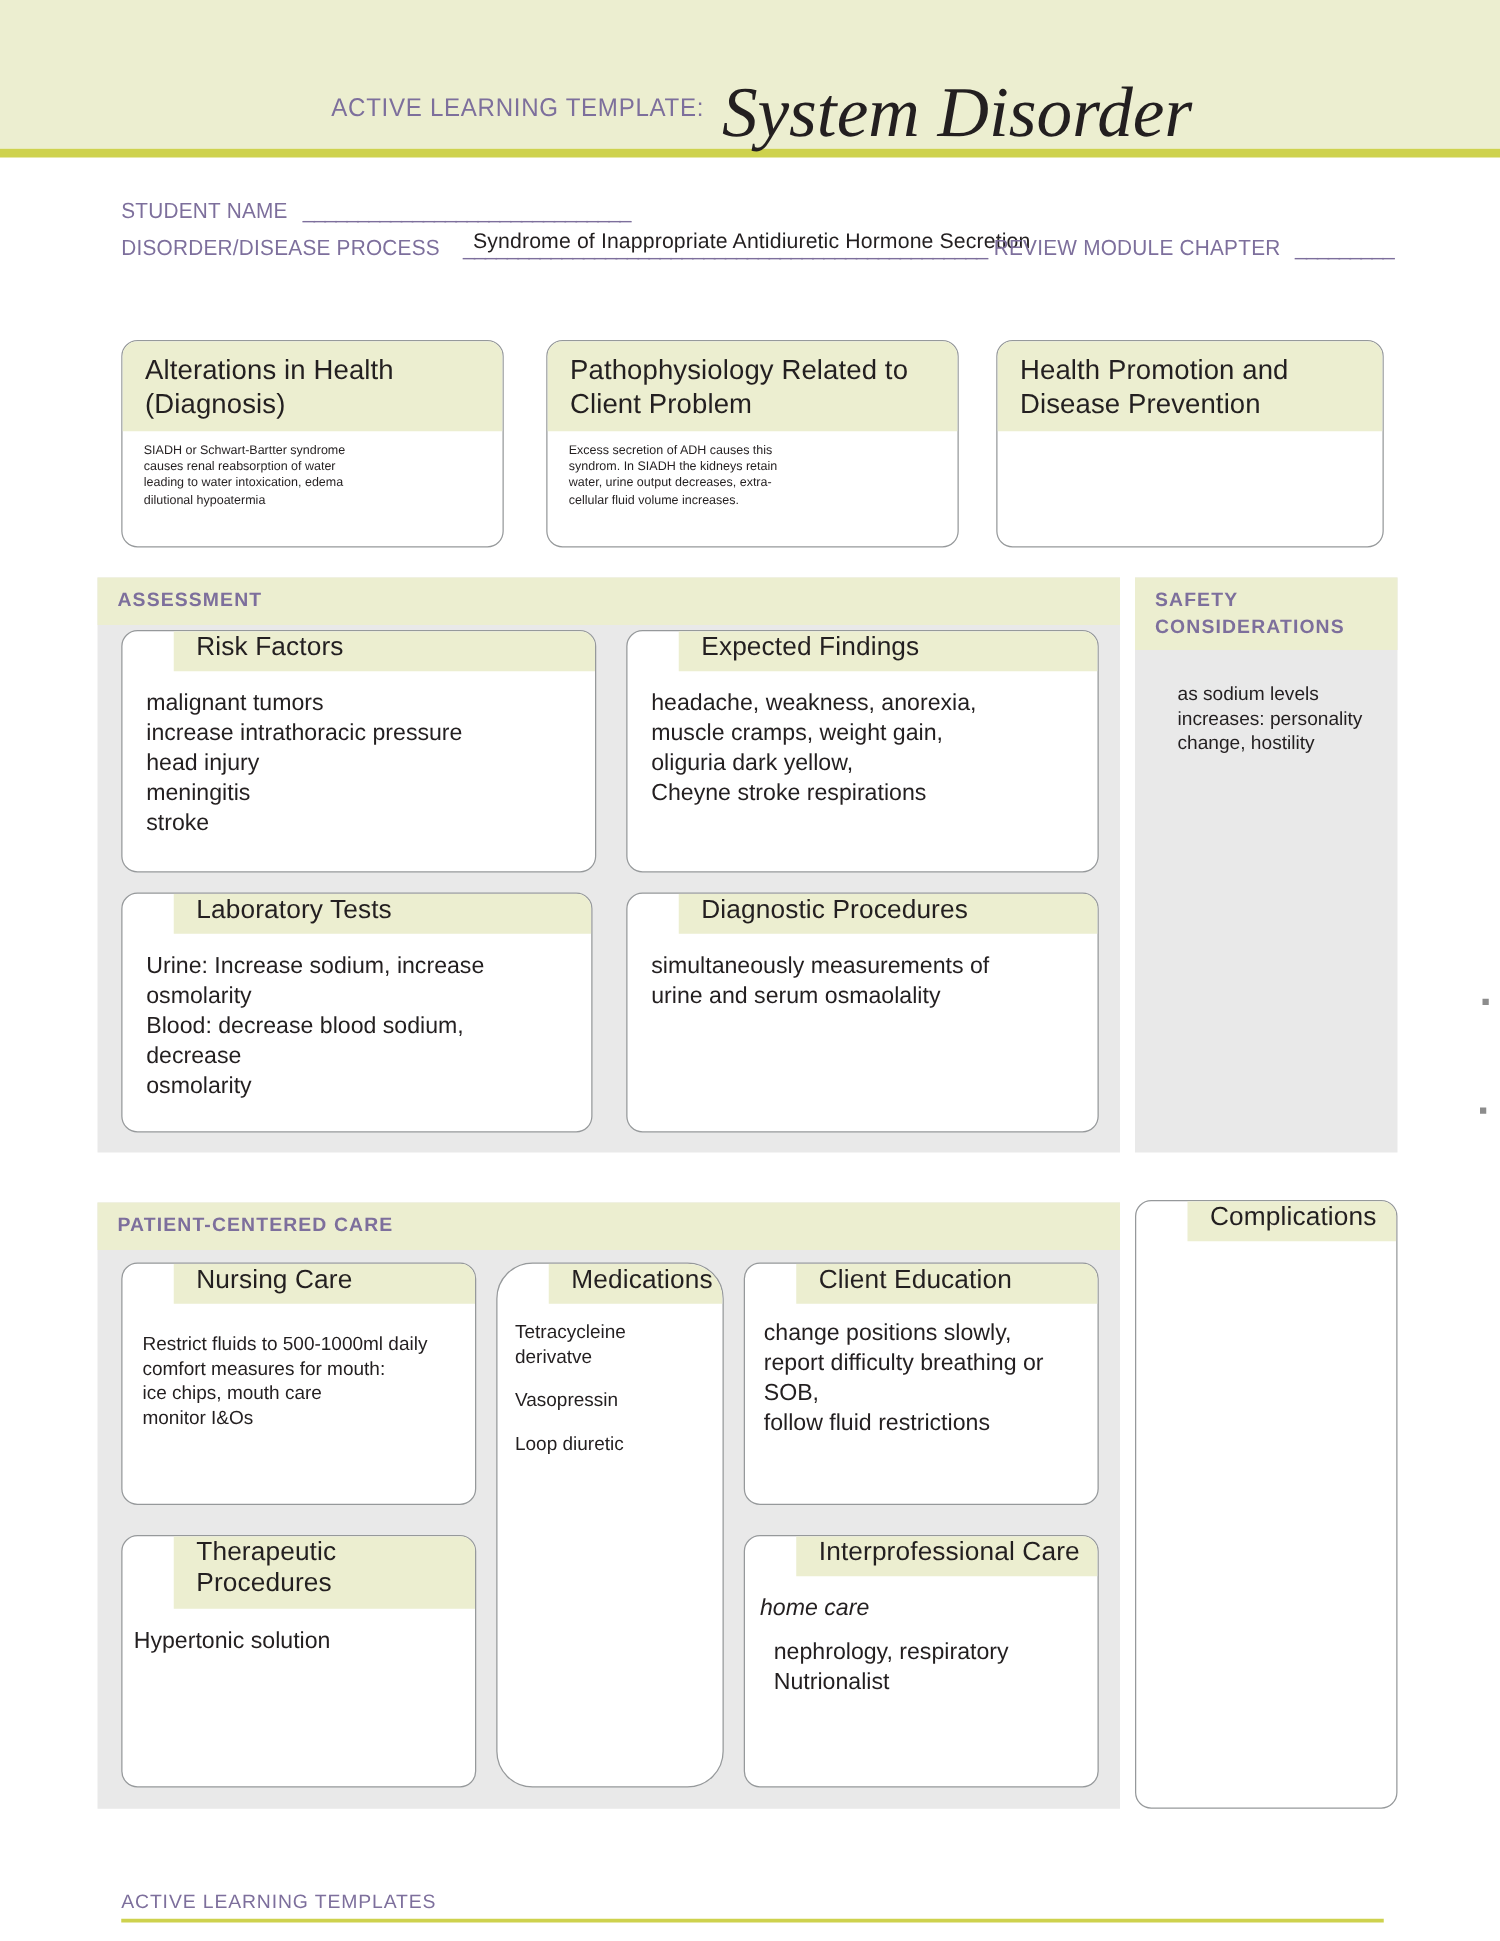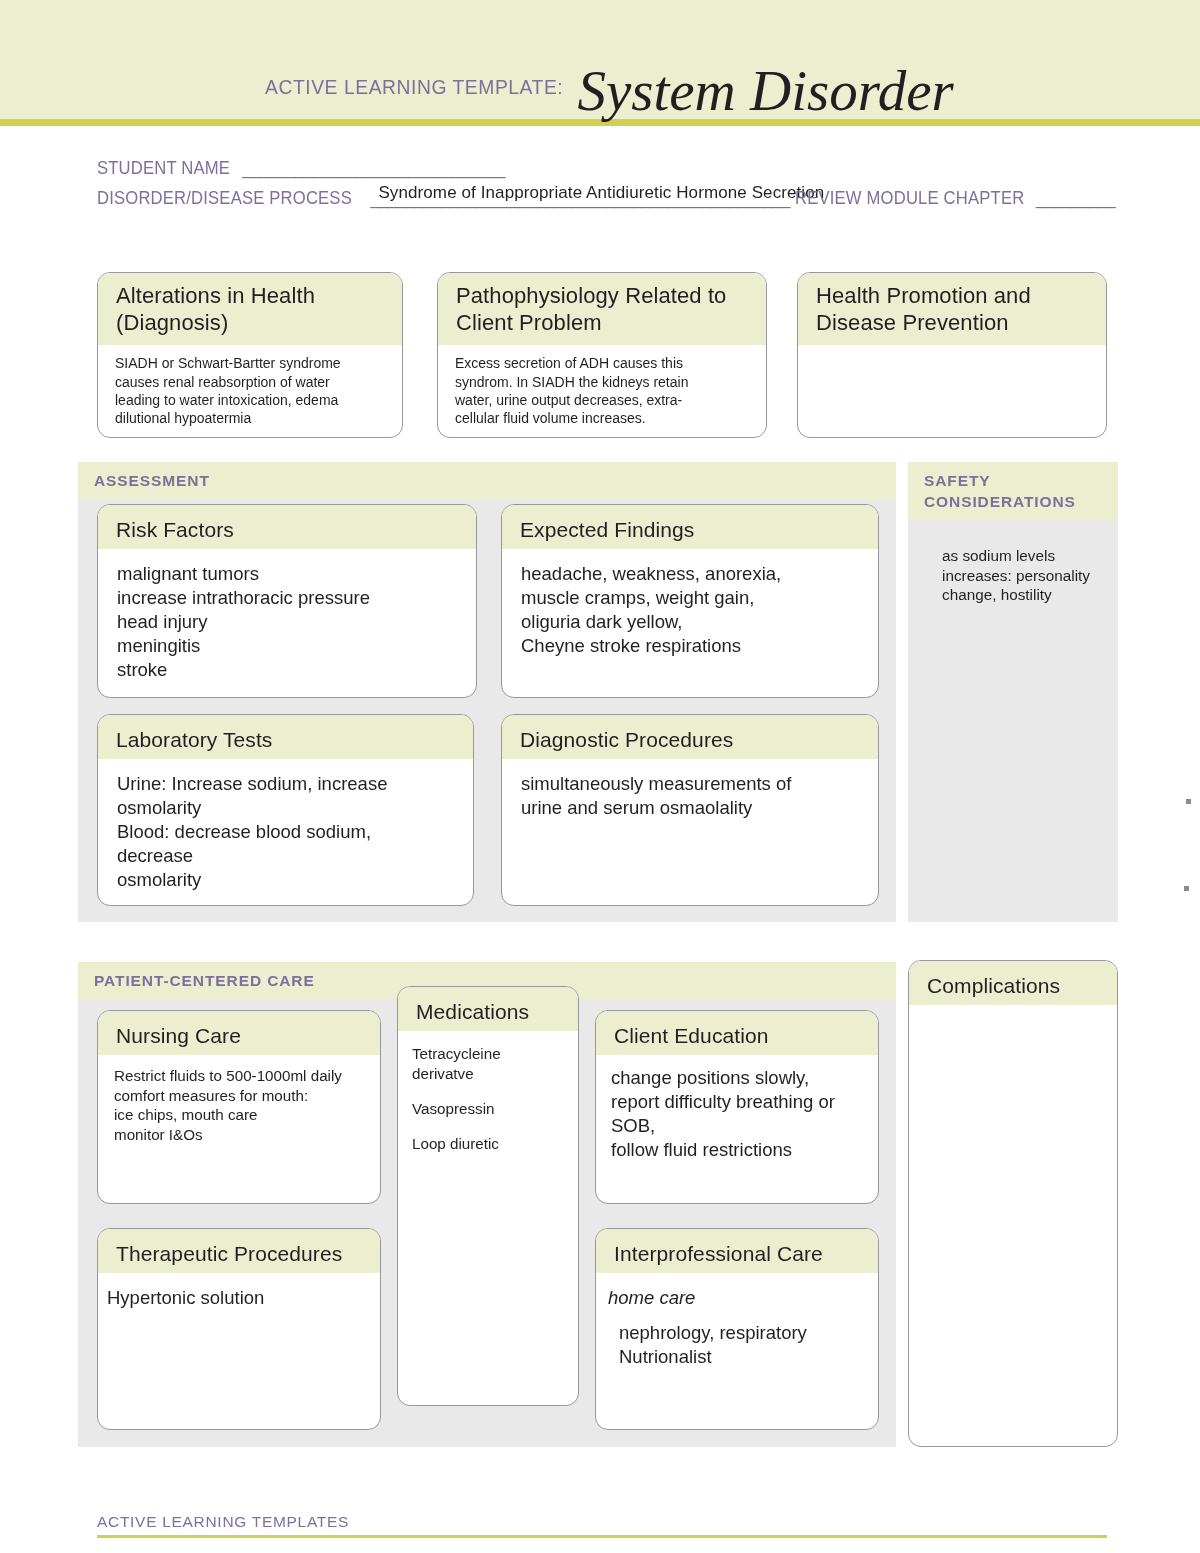--- a/index.html
+++ b/index.html
@@ -104,21 +104,21 @@
   .card > .card-hd {
     background: #eceed0;
     font-size: 22px;
     color: #231f20;
     padding: 10px 14px 9px 18px;
     line-height: 1.21;
     letter-spacing: 0.1px;
   }
   .card > .card-bd {
     padding: 9px 14px 8px 17px;
-    font-size: 14px;
+    font-size: 10px;
     line-height: 1.31;
     white-space: pre-line;
     color: #231f20;
   }
 
   #card-alterations { left: 97px;  top: 272px; width: 306px; height: 166px; }
   #card-patho       { left: 437px; top: 272px; width: 330px; height: 166px; }
   #card-health      { left: 797px; top: 272px; width: 310px; height: 166px; }
 
   
@@ -140,29 +140,30 @@
   #panel-care       { left: 78px; top: 962px; width: 818px; height: 485px; }
   #panel-safety     { left: 908px; top: 462px; width: 210px; height: 460px; }
 
   
   #card-risk       { left: 97px;  top: 504px;  width: 380px; height: 194px; }
   #card-findings   { left: 501px; top: 504px;  width: 378px; height: 194px; }
   #card-lab        { left: 97px;  top: 714px;  width: 377px; height: 192px; }
   #card-diag       { left: 501px; top: 714px;  width: 378px; height: 192px; }
 
   #card-nursing    { left: 97px;  top: 1010px; width: 284px; height: 194px; }
-  #card-meds       { left: 397px; top: 986px; width: 182px; height: 420px; }
+  #card-meds       { left: 397px; top: 1010px; width: 182px; height: 420px; border-radius: 29px; }
   #card-clientedu  { left: 595px; top: 1010px; width: 284px; height: 194px; }
   #card-therapeutic{ left: 97px;  top: 1228px; width: 284px; height: 202px; }
   #card-interprof  { left: 595px; top: 1228px; width: 284px; height: 202px; }
   #card-complications { left: 908px; top: 960px; width: 210px; height: 487px; }
 
   .subcard > .card-hd {
     font-size: 21px;
-    padding: 12px 12px 7px 18px;
+    padding: 0 12px 7px 18px;
+    margin-left: 41px;
   }
   .subcard > .card-bd {
     font-size: 18.5px;
     line-height: 1.29;
     padding: 13px 12px 8px 19px;
   }
   .subcard.meds > .card-bd {
     font-size: 15.2px;
     line-height: 1.27;
     padding: 13px 9px 8px 14px;
@@ -306,21 +307,21 @@
 increases: personality
 change, hostility</div>
 </div>
 
 <div class="panel" id="panel-care">
   <div class="panel-hd">PATIENT-CENTERED CARE</div>
 </div>
 
 <div class="card subcard" id="card-nursing">
   <div class="card-hd">Nursing Care</div>
-  <div class="card-bd sm-body" style="font-size:15.2px;line-height:1.28;padding:11px 6px 8px 16px;">Restrict fluids to 500-1000ml daily
+  <div class="card-bd sm-body" style="font-size:15.2px;line-height:1.28;padding:11px 6px 8px 16px;margin-top:12px;">Restrict fluids to 500-1000ml daily
 comfort measures for mouth:
 ice chips, mouth care
 monitor I&amp;Os</div>
 </div>
 
 <div class="card subcard meds" id="card-meds">
   <div class="card-hd">Medications</div>
   <div class="card-bd">
     <div class="meds-item" style="white-space:pre-line">Tetracycleine
 derivatve</div>

